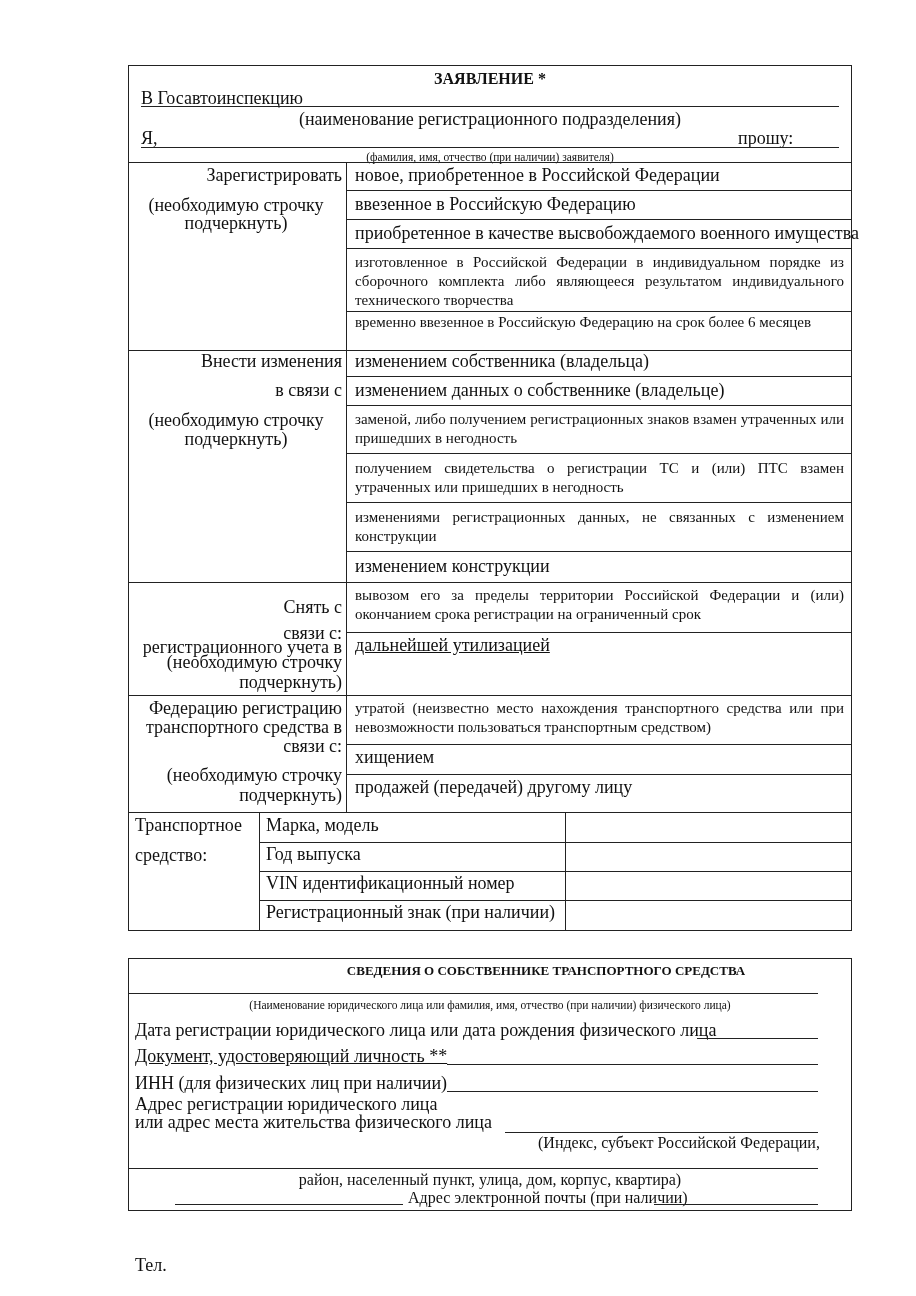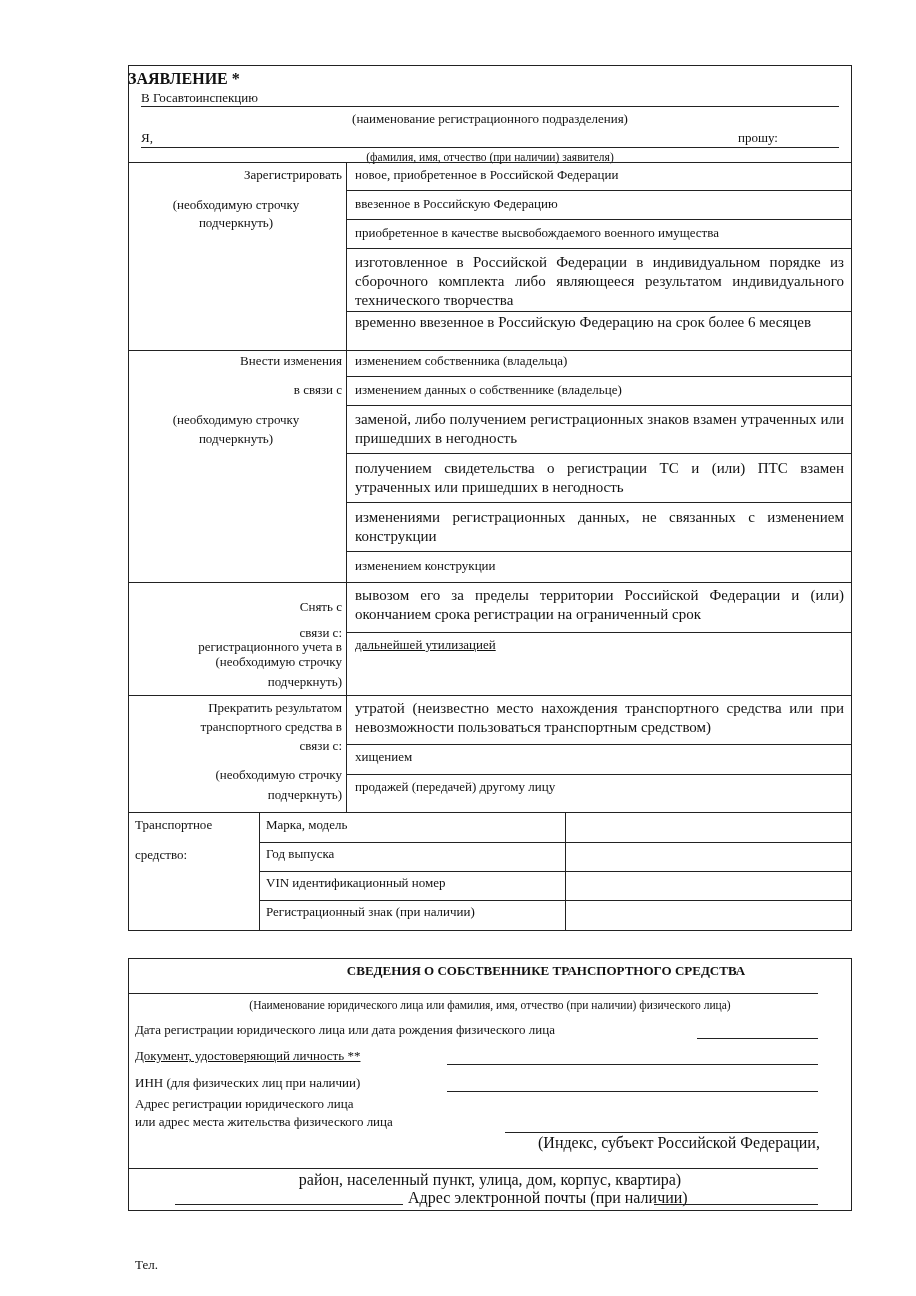--- a/index.html
+++ b/index.html
@@ -1,33 +1,33 @@
 <!DOCTYPE html>
 <html><head>
 <meta charset="utf-8">
 <style>
   html, body { margin:0; padding:0; background:#ffffff; }
   body { width:916px; height:1296px; position:relative; font-family:"Liberation Serif", serif; color:#111; }
   .box { position:absolute; border:1px solid #222; box-sizing:border-box; }
-  .t { position:absolute; white-space:nowrap; font-size:13px; line-height:18px; }
+  .t { position:absolute; white-space:nowrap; font-size:18px; line-height:18px; }
   .small { font-size:16px; }
   .tiny { font-size:11.5px; }
   .line { position:absolute; height:0; border-top:1px solid #222; }
   .vline { position:absolute; width:0; border-left:1px solid #222; }
   .just { position:absolute; font-size:15px; line-height:19px; text-align:justify; text-align-last:left; white-space:normal; }
   .right { text-align:right; }
   .title { font-weight:bold; font-size:16px; }
   .subtitle { font-weight:bold; font-size:13px; }
 </style>
 </head>
 <body>
 
 <div class="box" style="left:128px; top:65px; width:724px; height:866px;"></div>
 
-<div class="t title" style="left:128px; width:724px; top:70px;">ЗАЯВЛЕНИЕ *</div>
+<div class="t title" style="left:128px; width:724px; text-align:center; top:70px;">ЗАЯВЛЕНИЕ *</div>
 <div class="t" style="left:141px; top:89px;">В Госавтоинспекцию</div>
 <div class="line" style="left:141px; width:698px; top:106px;"></div>
 <div class="t" style="left:128px; width:724px; text-align:center; top:110px;">(наименование регистрационного подразделения)</div>
 <div class="t" style="left:141px; top:129px;">Я,</div>
 <div class="t" style="left:738px; top:129px;">прошу:</div>
 <div class="line" style="left:141px; width:698px; top:147px;"></div>
 <div class="t tiny" style="left:128px; width:724px; text-align:center; top:148px;">(фамилия, имя, отчество (при наличии) заявителя)</div>
 
 <div class="line" style="left:128px; width:724px; top:162px;"></div>
 
@@ -73,21 +73,21 @@
 <div class="t right" style="left:130px; width:212px; top:624px;">связи с:</div>
 <div class="t right" style="left:130px; width:212px; top:653px;">(необходимую строчку</div>
 <div class="t right" style="left:130px; width:212px; top:673px;">подчеркнуть)</div>
 
 <div class="just" style="left:355px; width:489px; top:586px;">вывозом его за пределы территории Российской Федерации и (или) окончанием срока регистрации на ограниченный срок</div>
 <div class="line" style="left:346px; width:506px; top:632px;"></div>
 <div class="t" style="left:355px; top:636px;text-decoration:underline;">дальнейшей утилизацией</div>
 
 <div class="line" style="left:128px; width:724px; top:695px;"></div>
 
-<div class="t right" style="left:130px; width:212px; top:699px;">Прекратить результатом</div>
+<div class="t right" style="left:130px; width:212px; top:699px;">Федерацию регистрацию</div>
 <div class="t right" style="left:130px; width:212px; top:718px;">транспортного средства в</div>
 <div class="t right" style="left:130px; width:212px; top:737px;">связи с:</div>
 <div class="t right" style="left:130px; width:212px; top:766px;">(необходимую строчку</div>
 <div class="t right" style="left:130px; width:212px; top:786px;">подчеркнуть)</div>
 
 <div class="just" style="left:355px; width:489px; top:699px;">утратой (неизвестно место нахождения транспортного средства или при невозможности пользоваться транспортным средством)</div>
 <div class="line" style="left:346px; width:506px; top:744px;"></div>
 <div class="t" style="left:355px; top:748px;">хищением</div>
 <div class="line" style="left:346px; width:506px; top:774px;"></div>
 <div class="t" style="left:355px; top:778px;">продажей (передачей) другому лицу</div>

